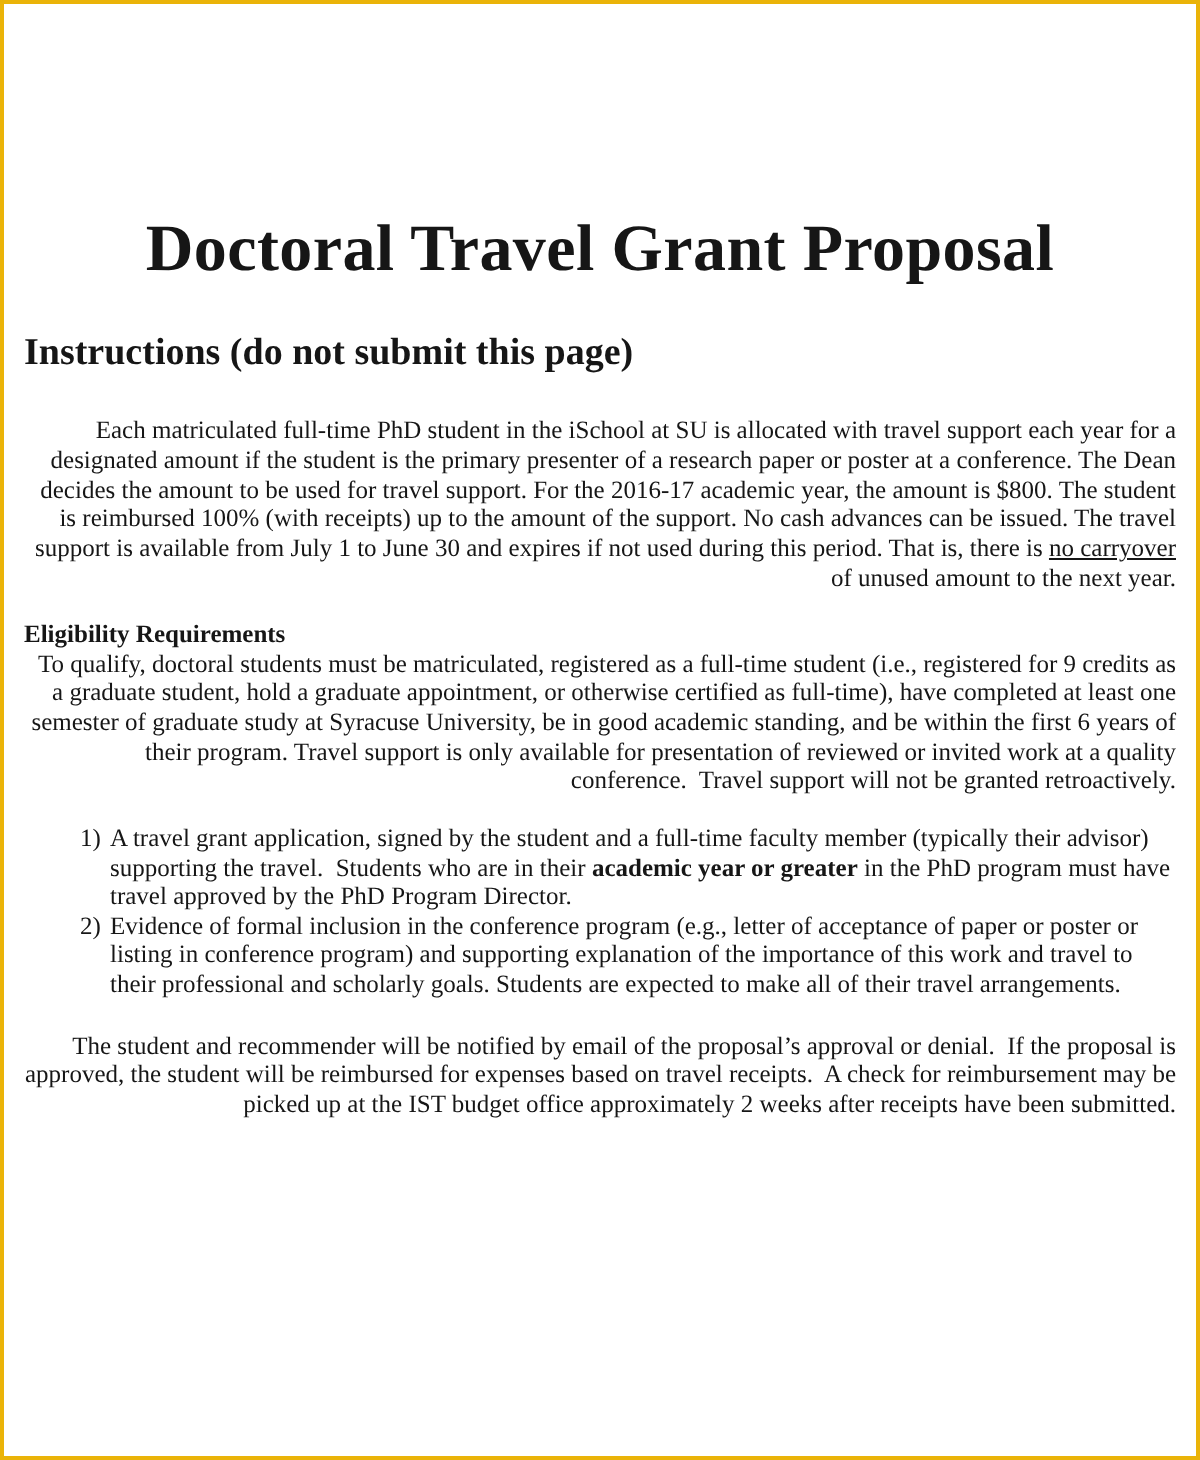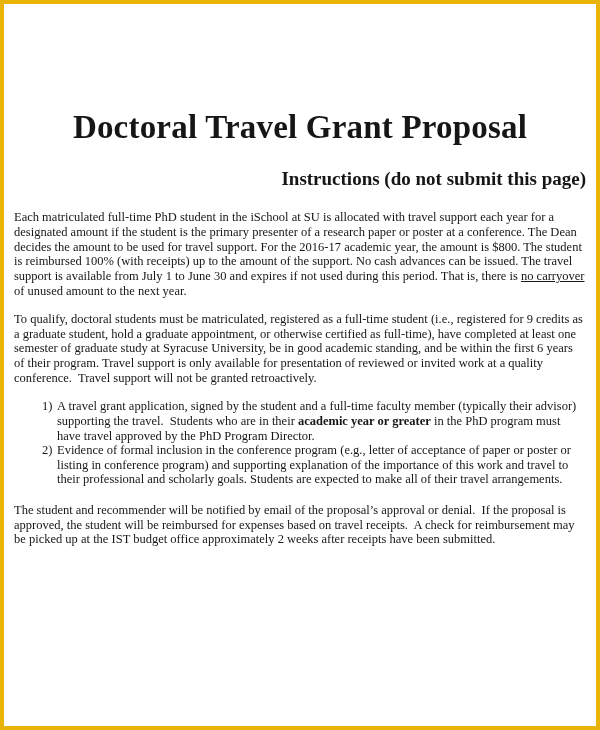--- a/index.html
+++ b/index.html
@@ -1,47 +1,48 @@
 <!DOCTYPE html>
 <html><head>
 <meta charset="utf-8">
 <style>
   * { margin: 0; padding: 0; box-sizing: border-box; }
   html, body { background: #ffffff; }
   .page {
     width: 600px;
     height: 730px;
     background: #ffffff;
-    border: 4px solid #eab308;
+    border: 2px solid #eab308;
     overflow: hidden;
     font-family: "Liberation Serif", "DejaVu Serif", serif;
     color: #161616;
   }
   .content {
     padding: 0 10px;
   }
   .title {
     margin-top: 104px;
     text-align: center;
     font-size: 33px;
     line-height: 1.2;
     font-weight: bold;
     letter-spacing: 0.2px;
   }
   .subtitle {
     margin-top: 20px;
-    text-align: right;
+    text-align: left;
     font-size: 19px;
     line-height: 1.2;
     font-weight: bold;
   }
   .para, .section p, .li-text {
     font-size: 12.5px;
     line-height: 1.17;
     white-space: pre-wrap;
+    text-align: right;
   }
   .intro-para { margin-top: 20px; }
   .section { margin-top: 14px; }
   .section h3 {
     font-size: 12.5px;
     line-height: 1.17;
     font-weight: bold;
   }
   .u { text-decoration: underline; }
   .list {
@@ -70,20 +71,21 @@
 <div class="page">
   <div class="content">
 
     <h1 class="title">Doctoral Travel Grant Proposal</h1>
 
     <h2 class="subtitle">Instructions (do not submit this page)</h2>
 
     <p class="para intro-para"><span>Each matriculated full-time PhD student in the iSchool at SU is allocated with travel support each year for a designated amount if the student is the primary presenter of a research paper or poster at a conference. The Dean decides the amount to be used for travel support. For the 2016-17 academic year, the amount is $800. The student is reimbursed 100% (with receipts) up to the amount of the support. No cash advances can be issued. The travel support is available from July 1 to June 30 and expires if not used during this period. That is, there is </span><span class="u">no carryover</span><span> of unused amount to the next year.</span></p>
 
     <div class="section">
+      <h3>Eligibility Requirements</h3>
       <p>To qualify, doctoral students must be matriculated, registered as a full-time student (i.e., registered for 9 credits as a graduate student, hold a graduate appointment, or otherwise certified as full-time), have completed at least one semester of graduate study at Syracuse University, be in good academic standing, and be within the first 6 years of their program. Travel support is only available for presentation of reviewed or invited work at a quality conference.  Travel support will not be granted retroactively.</p>
     </div>
 
     <div class="section">
       <ol class="list">
         <li><span class="num">1)</span><span class="li-text"><span>A travel grant application, signed by the student and a full-time faculty member (typically their advisor) supporting the travel.  Students who are in their </span><b>academic year or greater</b><span> in the PhD program must have travel approved by the PhD Program Director.</span></span></li>
         <li><span class="num">2)</span><span class="li-text">Evidence of formal inclusion in the conference program (e.g., letter of acceptance of paper or poster or listing in conference program) and supporting explanation of the importance of this work and travel to their professional and scholarly goals. Students are expected to make all of their travel arrangements.</span></li>
       </ol>
     </div>
 

